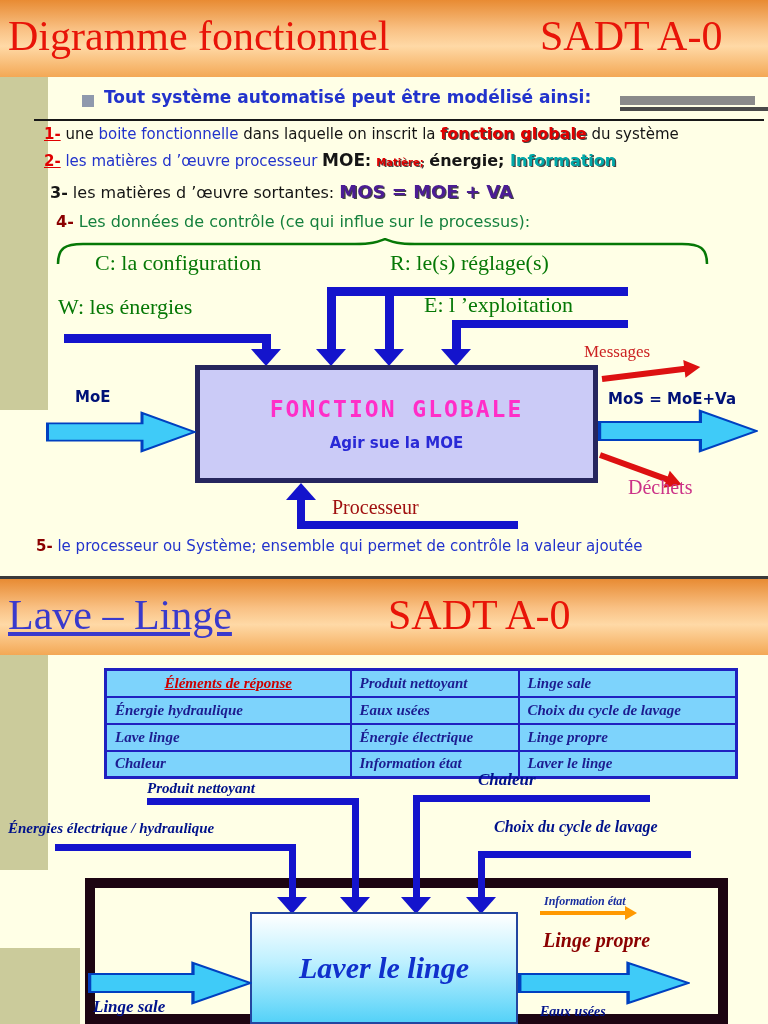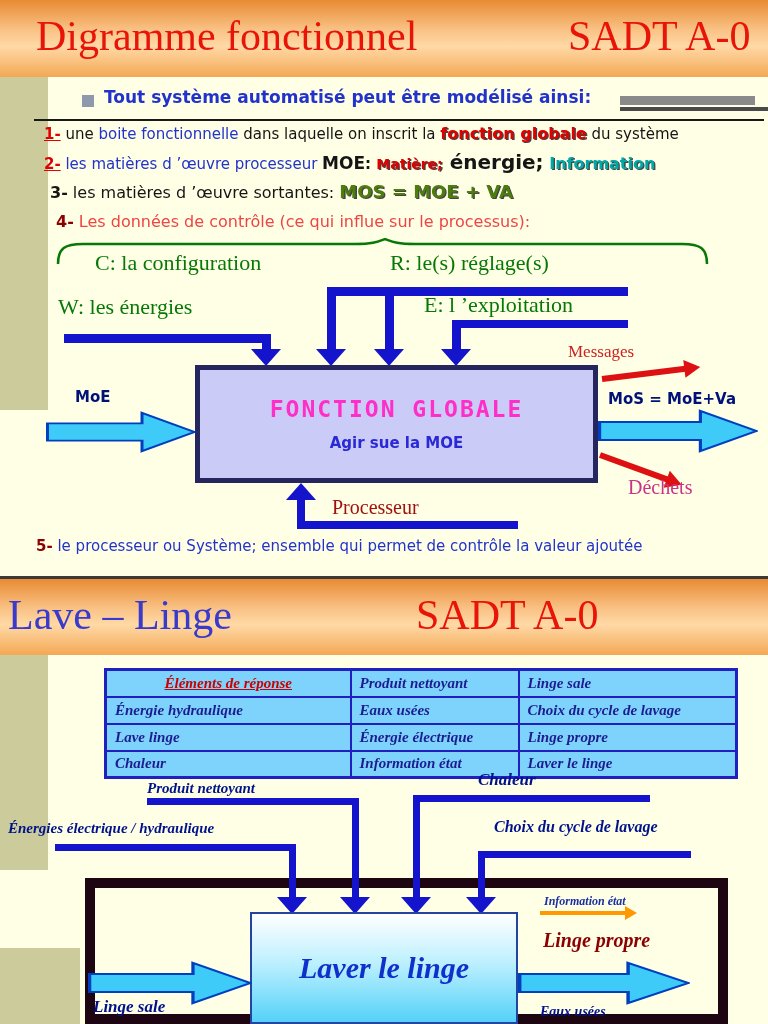--- a/index.html
+++ b/index.html
@@ -7,22 +7,22 @@
   body { font-family:"DejaVu Sans", sans-serif; background:#fff; }
   .page { position:relative; width:768px; height:1024px; background:#FFFFE6; overflow:hidden; }
   .abs { position:absolute; }
 
   
   .titlebar { position:absolute; left:0; width:768px;
               background:linear-gradient(180deg,#e88b33 0%,#f9c184 38%,#ffd9a6 60%,#f3a855 100%); }
   .titlebar.tb1 { top:0; height:77px; }
   .titlebar.tb2 { top:576px; height:79px; border-top:3px solid #3a3a3a; }
   .slide-title { position:absolute; font-family:"Liberation Serif", serif; font-size:42px; font-weight:400; white-space:nowrap; }
-  .red-title { color:#e81408;margin-left:28px; }
-  .blue-title { color:#3a3acc; }
+  .red-title { color:#e81408; }
+  .blue-title { color:#3a3acc;text-decoration:underline; }
 
   .stripe { position:absolute; background:#cbcb9b; }
 
   
   .t { position:absolute; white-space:nowrap; }
   .serif { font-family:"Liberation Serif", serif; }
   .mono { font-family:"DejaVu Sans Mono", monospace; }
   .b { font-weight:bold; } .u { text-decoration:underline; }
   .blue { color:#2233cc; } .black { color:#151515; } .red { color:#e00000; } .teal { color:#00a8a8;margin-top:36px; }
   .shadowed { text-shadow:1.3px 1.3px 0 #444; }
@@ -89,29 +89,29 @@
     <div class="abs" style="left:82px; top:95px; width:12px; height:12px; background:#8f99ad;"></div>
     <span class="t b blue" style="left:104px; top:87px; font-size:17px;">Tout système automatisé peut être modélisé ainsi:</span>
 
     <div class="abs" style="left:34px; top:119px; width:730px; height:2px; background:#181818;"></div>
 
     <div class="t" style="left:44px; top:124px; font-size:15px;">
       <span class="red b u">1-</span><span class="black"> une </span><span class="blue">boite fonctionnelle</span><span class="black"> dans laquelle on inscrit la </span><span class="red b shadowed" style="font-size:16px;">fonction globale</span><span class="black"> du système</span>
     </div>
 
     <div class="t" style="left:44px; top:150px; font-size:15px;">
-      <span class="red b u">2-</span><span class="blue"> les matières d ’œuvre processeur </span><span class="black b" style="font-size:17px;">MOE</span><span class="black b">: </span><span class="red b shadowed" style="font-size:14px;">Matière;</span><span class="black b" style="font-size:20px;"> énergie;</span><span class="teal b shadowed" style="font-size:16px;"> Information</span>
+      <span class="red b u">2-</span><span class="blue"> les matières d ’œuvre processeur </span><span class="black b" style="font-size:17px;">MOE</span><span class="black b">: </span><span class="red b shadowed" style="font-size:10px;">Matière;</span><span class="black b" style="font-size:16px;"> énergie;</span><span class="teal b shadowed" style="font-size:16px;"> Information</span>
     </div>
 
     <div class="t" style="left:50px; top:181px; font-size:16px;">
-      <span class="black b">3-</span><span class="black"> les matières d ’œuvre sortantes: </span><span class="b shadowed" style="color:#4d7c0f; font-size:18px;">MOS = MOE + VA</span>
+      <span class="black b">3-</span><span class="black"> les matières d ’œuvre sortantes: </span><span class="b shadowed" style="color:#4c1d95; font-size:18px;">MOS = MOE + VA</span>
     </div>
 
     <div class="t" style="left:56px; top:212px; font-size:16px;">
-      <span class="b" style="color:#8b0000;">4-</span><span style="color:#ef4444;"> Les données de contrôle (ce qui influe sur le processus):</span>
+      <span class="b" style="color:#8b0000;">4-</span><span style="color:#15803d;"> Les données de contrôle (ce qui influe sur le processus):</span>
     </div>
 
     <svg class="abs" style="left:55px; top:238px;" width="655" height="27" viewBox="0 0 655 27">
       <path d="M 3,26 C 3,10 10,6 28,6 L 300,6 C 318,6 322,4 330,1 C 338,4 342,6 360,6 L 627,6 C 645,6 652,10 652,26" fill="none" stroke="#067806" stroke-width="2.5"></path>
     </svg>
 
     <span class="green-label" style="left:95px; top:250px;">C: la configuration</span>
     <span class="green-label" style="left:378px; top:250px;margin-left:12px;">R: le(s) réglage(s)</span>
     <span class="green-label" style="left:58px; top:294px;">W: les énergies</span>
     <span class="green-label" style="left:424px; top:292px;">E: l ’exploitation</span>
@@ -133,21 +133,21 @@
     <div class="func-box">
       <div class="func-title mono">FONCTION GLOBALE</div>
       <div class="func-sub">Agir sue la MOE</div>
     </div>
 
     <span class="t b navy" style="left:75px; top:388px; font-size:15px;">MoE</span>
     <svg class="cyan-arrow" style="left:46px; top:410px;" width="150" height="44" viewBox="0 0 100 46" preserveAspectRatio="none">
       <polygon points="1,14 64,14 64,3 99,23 64,43 64,32 1,32" fill="#3fcbf8" stroke="#0040c0" stroke-width="2"></polygon>
     </svg>
 
-    <span class="t serif" style="left:568px; top:342px; font-size:17px; color:#cc2222;">Messages</span>
+    <span class="t serif" style="left:584px; top:342px; font-size:17px; color:#cc2222;">Messages</span>
     <div class="red-arrow" style="left:602px; top:376px; width:84px; transform:rotate(-7deg);"></div>
 
     <span class="t b navy" style="left:608px; top:390px; font-size:15px;">MoS = MoE+Va</span>
     <svg class="cyan-arrow" style="left:598px; top:408px;" width="160" height="46" viewBox="0 0 100 46" preserveAspectRatio="none">
       <polygon points="1,14 64,14 64,3 99,23 64,43 64,32 1,32" fill="#3fcbf8" stroke="#0040c0" stroke-width="2"></polygon>
     </svg>
 
     <div class="red-arrow" style="left:600px; top:452px; width:72px; transform:rotate(20deg);"></div>
     <span class="t serif" style="left:628px; top:476px; font-size:20px; color:#cc3388;font-family:Liberation Serif, serif;">Déchets</span>
 

